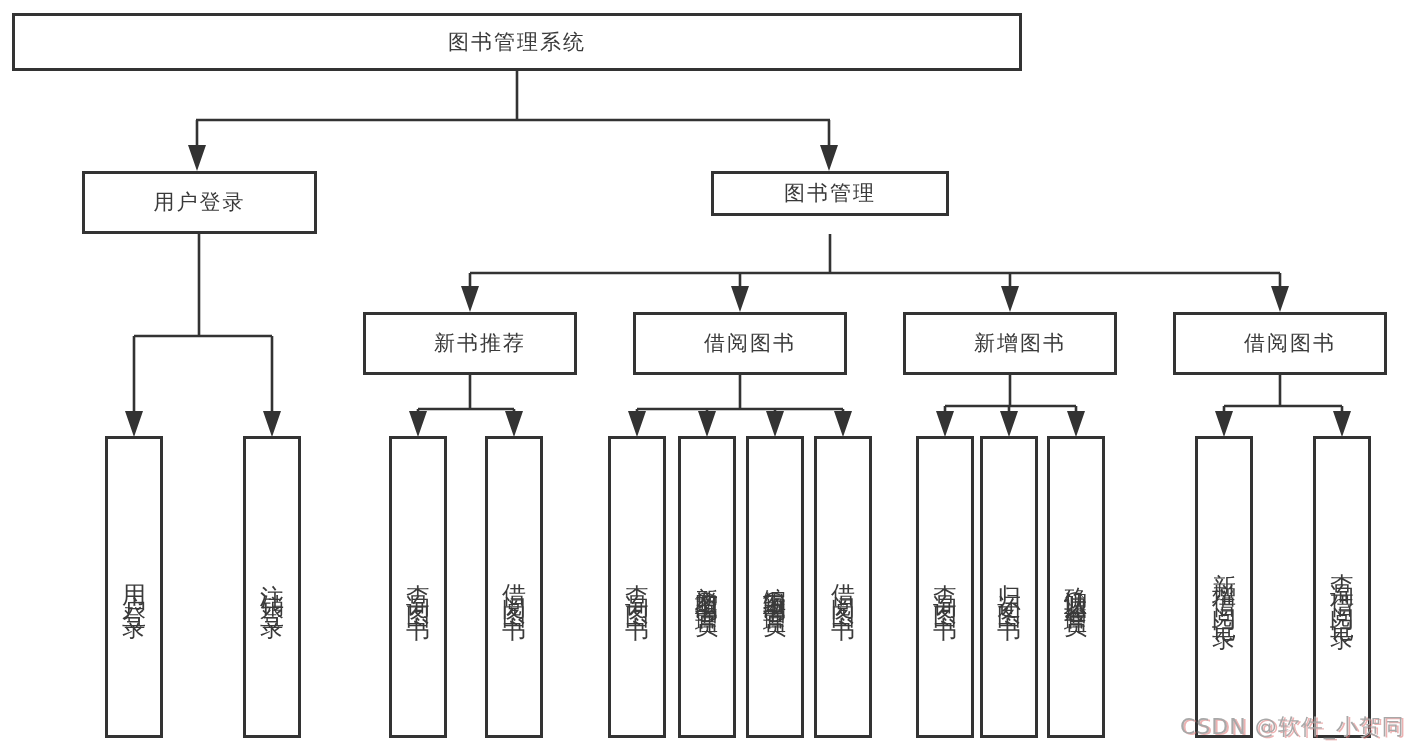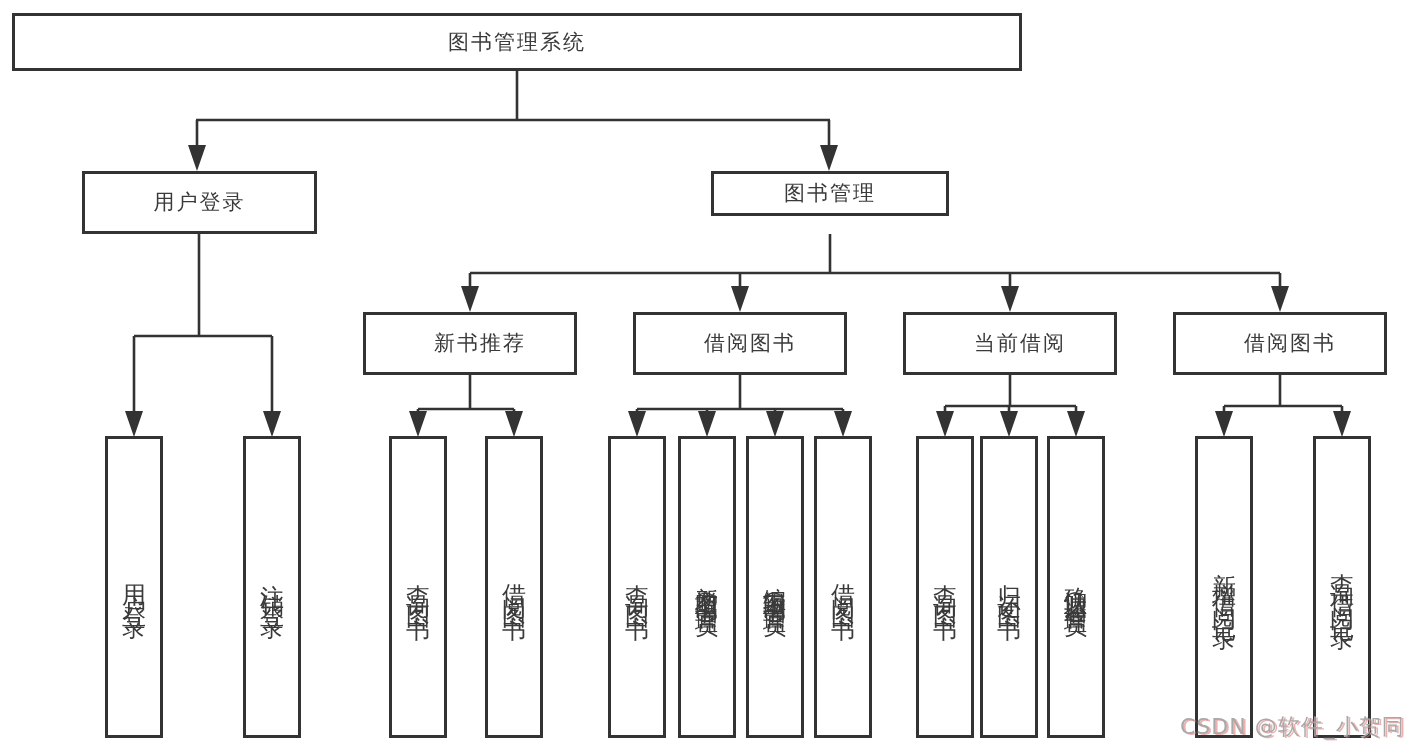--- a/index.html
+++ b/index.html
@@ -101,21 +101,21 @@
              M1224 437 L1215 411 L1233 411 Z  M1342 437 L1333 411 L1351 411 Z" fill="#333333" stroke="none"></path>
   </svg>
 
   <div class="box h" style="left:12px; top:13px; width:1010px; height:58px;">图书管理系统</div>
 
   <div class="box h" style="left:82px; top:171px; width:235px; height:63px;">用户登录</div>
   <div class="box h" style="left:711px; top:171px; width:238px; height:45px;">图书管理</div>
 
   <div class="box h lvl3" style="left:363px;">新书推荐</div>
   <div class="box h lvl3" style="left:633px;">借阅图书</div>
-  <div class="box h lvl3" style="left:903px;">当前借阅</div>
+  <div class="box h lvl3" style="left:903px;">新增图书</div>
   <div class="box h lvl3" style="left:1173px;">借阅图书</div>
 
   <div class="box v leaf" style="left:105px;">用户登录</div>
   <div class="box v leaf" style="left:243px;">注销登录</div>
 
   <div class="box v leaf" style="left:389px;">查询图书</div>
   <div class="box v leaf" style="left:485px;">借阅图书</div>
 
   <div class="box v leaf" style="left:608px;">查询图书</div>
   <div class="box v long leaf" style="left:678px;">新增图书（管理员）</div>

